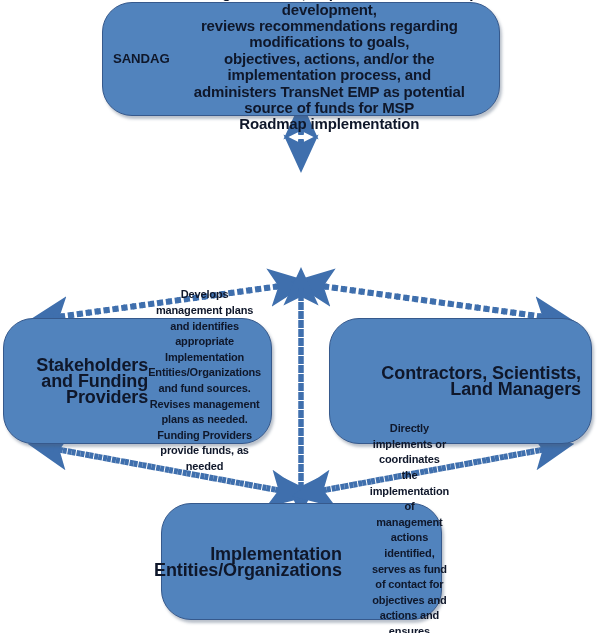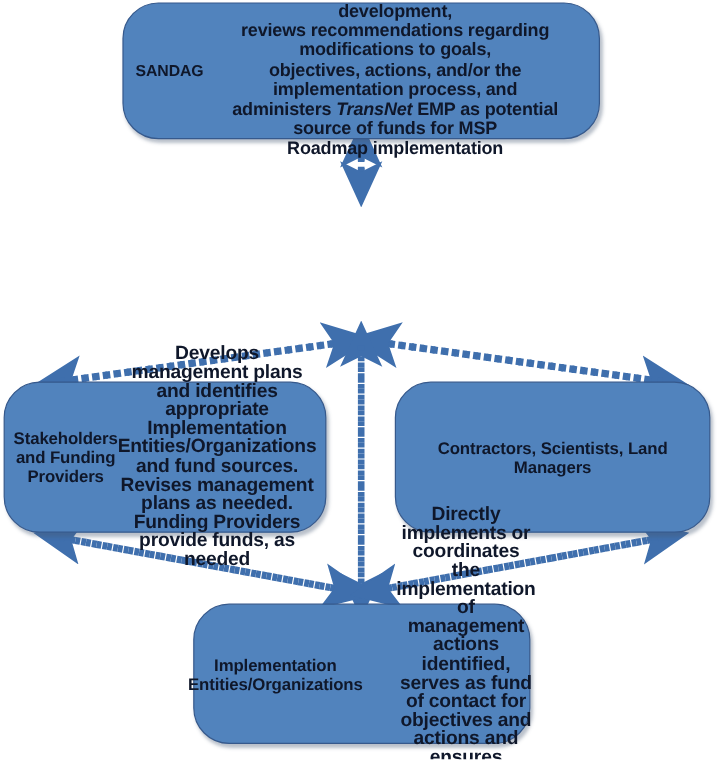--- a/index.html
+++ b/index.html
@@ -51,23 +51,23 @@
     margin: 0 0 0px 0;
   }
   .node .body {
     font-weight: bold;
     font-size: 15px;
     line-height: 16.4px;
     letter-spacing: -0.15px;
     margin: 0;
     white-space: pre-line;
   }
-  .node.small .title { font-size: 14px; line-height: 16px; }
-  .node.small .body { font-size: 16px; line-height: 15.6px; }
-  .ital { font-style: italic; }
+  .node.small .title { font-size: 18px; line-height: 16px; text-align: right; }
+  .node.small .body { font-size: 11px; line-height: 15.6px; }
+  .ital { }
 </style>
 </head>
 <body>
 
 <div id="canvas">
 
   <svg id="arrow-layer" width="602" height="633" viewBox="0 0 602 633" xmlns="http://www.w3.org/2000/svg">
     <defs>
       <marker id="ah" markerWidth="7" markerHeight="7" refX="3.2" refY="3.5" orient="auto" markerUnits="strokeWidth">
         <path d="M0,0.3 L7,3.5 L0,6.7 L1.6,3.5 Z" fill="#3f6fad"></path>

